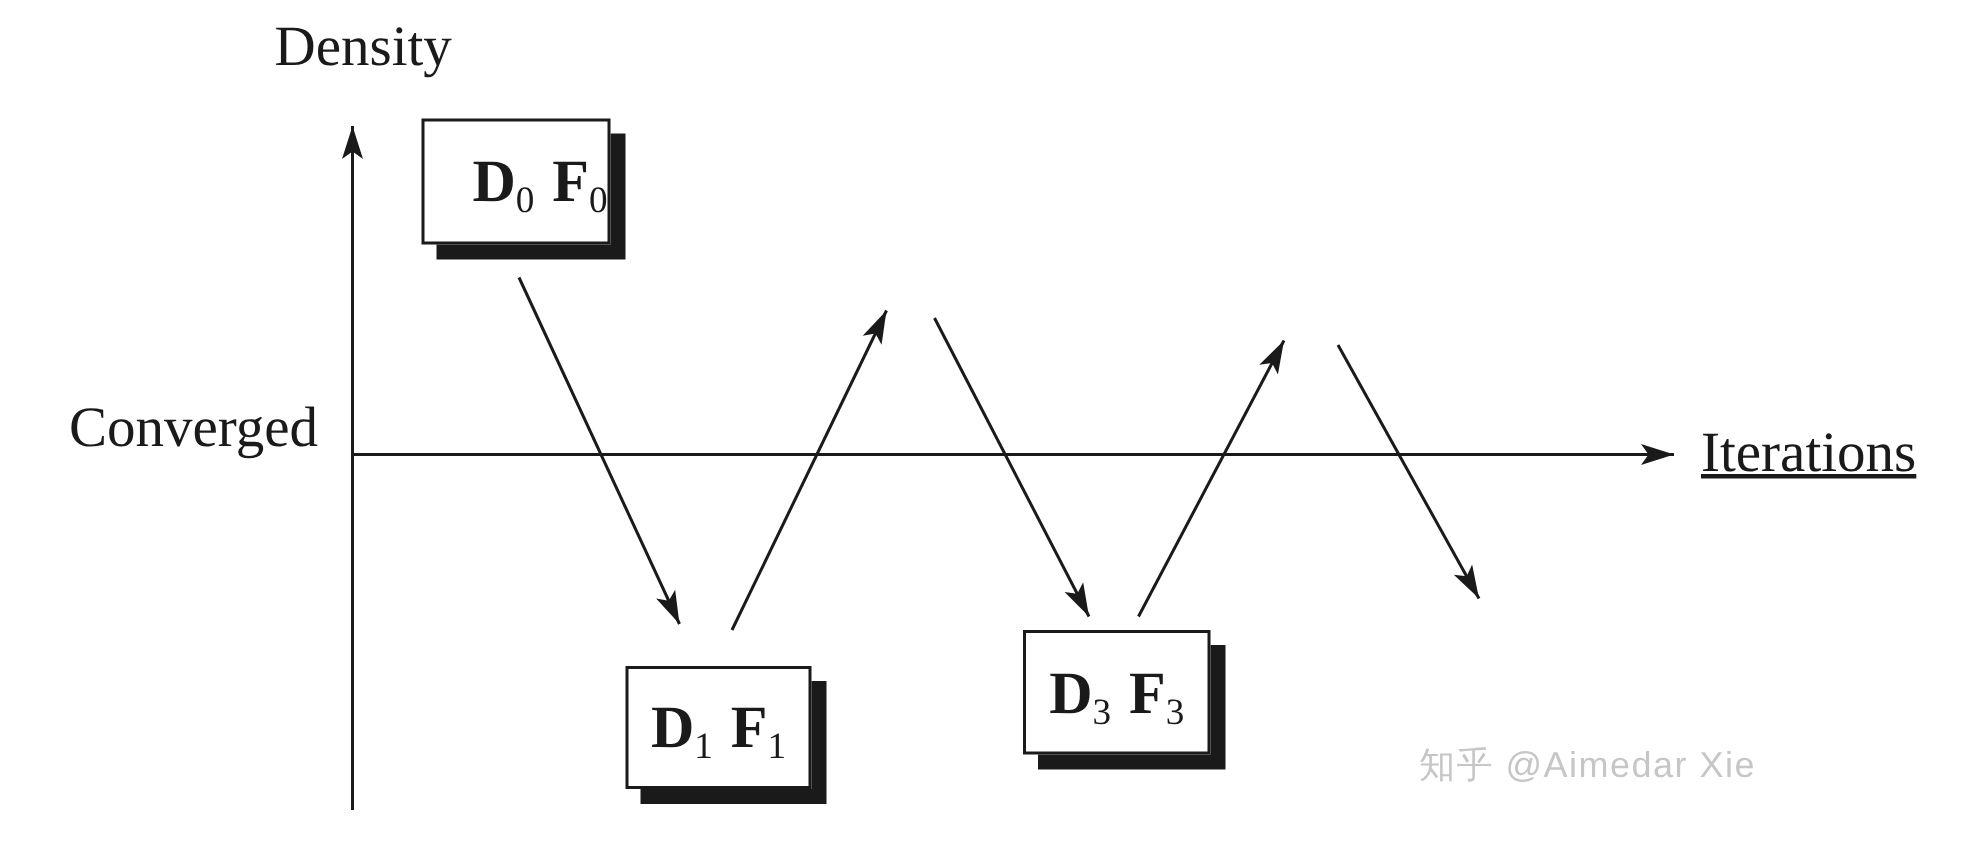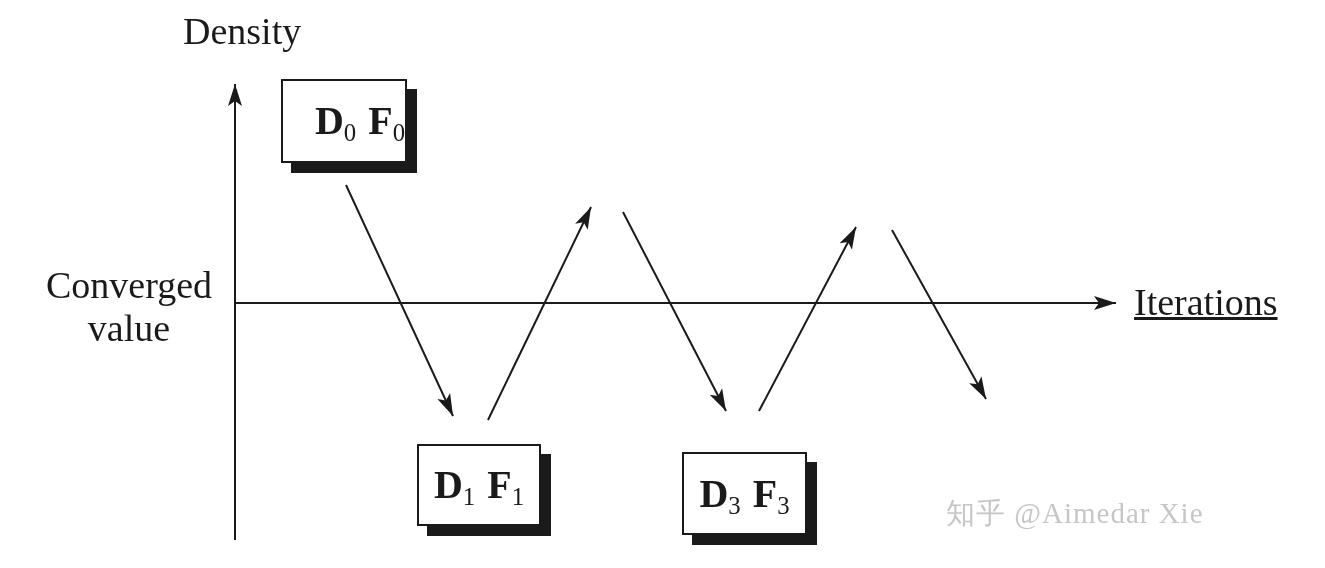--- a/index.html
+++ b/index.html
@@ -37,22 +37,22 @@
     font-size:40px;font-weight:bold;line-height:1;
     white-space:nowrap;
   }
   .node sub{
     font-size:0.62em;font-weight:normal;
     vertical-align:-0.3em;line-height:0;
   }
   .node .gap{display:inline-block;width:0.3em;}
   .watermark{
     position:absolute;z-index:0;
-    font-family:Liberation Serif, serif;
-    font-size:29px;color:var(--watermark);
+    font-family:Liberation Sans, sans-serif;
+    font-size:24px;color:var(--watermark);
     white-space:nowrap;letter-spacing:1px;
   }
 </style>
 </head>
 <body>
 
 <div class="stage">
 
   <svg class="diagram-svg" width="1325" height="568" viewBox="0 0 1325 568">
     <defs>
@@ -69,35 +69,34 @@
     <line x1="488" y1="420" x2="591" y2="207" marker-end="url(#arrowhead)"></line>
     <line x1="623" y1="212" x2="726" y2="411" marker-end="url(#arrowhead)"></line>
     <line x1="759" y1="411" x2="856" y2="227" marker-end="url(#arrowhead)"></line>
     <line x1="892" y1="230" x2="986" y2="399" marker-end="url(#arrowhead)"></line>
   </svg>
 
   <div class="label" style="left:183px;top:10px;">Density</div>
 
   <div class="label converged" style="left:38px;top:264px;">
     <div>Converged</div>
-    <div>value</div>
   </div>
 
   <div class="label" style="left:1134px;top:281px;text-decoration:underline;">Iterations</div>
 
   <div class="node" style="left:281px;top:79px;width:126px;height:84px;padding-left:32px;">
     <span class="lbl"><span>D</span><sub>0</sub><span class="gap"></span><span>F</span><sub>0</sub></span>
   </div>
 
 
 
   <div class="node" style="left:417px;top:444px;width:124px;height:82px;">
     <span class="lbl"><span>D</span><sub>1</sub><span class="gap"></span><span>F</span><sub>1</sub></span>
   </div>
 
-  <div class="node" style="left:682px;top:452px;width:125px;height:83px;text-align:center;">
+  <div class="node" style="left:682px;top:420px;width:125px;height:83px;text-align:center;">
     <span class="lbl"><span>D</span><sub>3</sub><span class="gap"></span><span>F</span><sub>3</sub></span>
   </div>
 
 
   <div class="watermark" style="left:946px;top:494px;">知乎 @Aimedar Xie</div>
 
 </div>
 
 </body></html>

